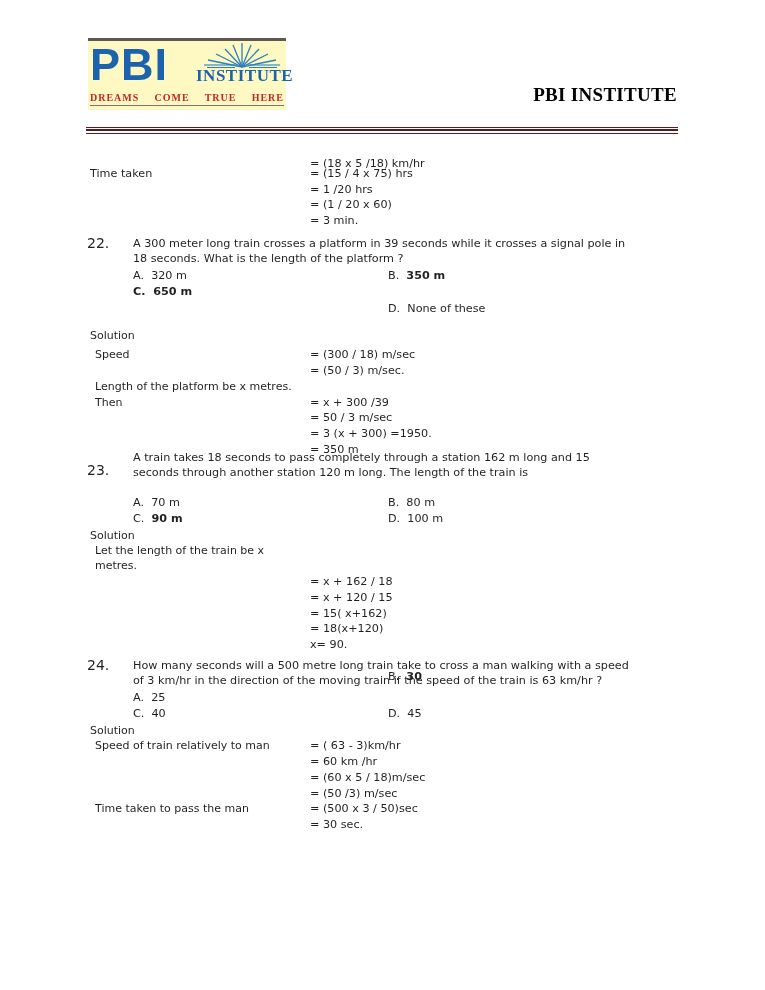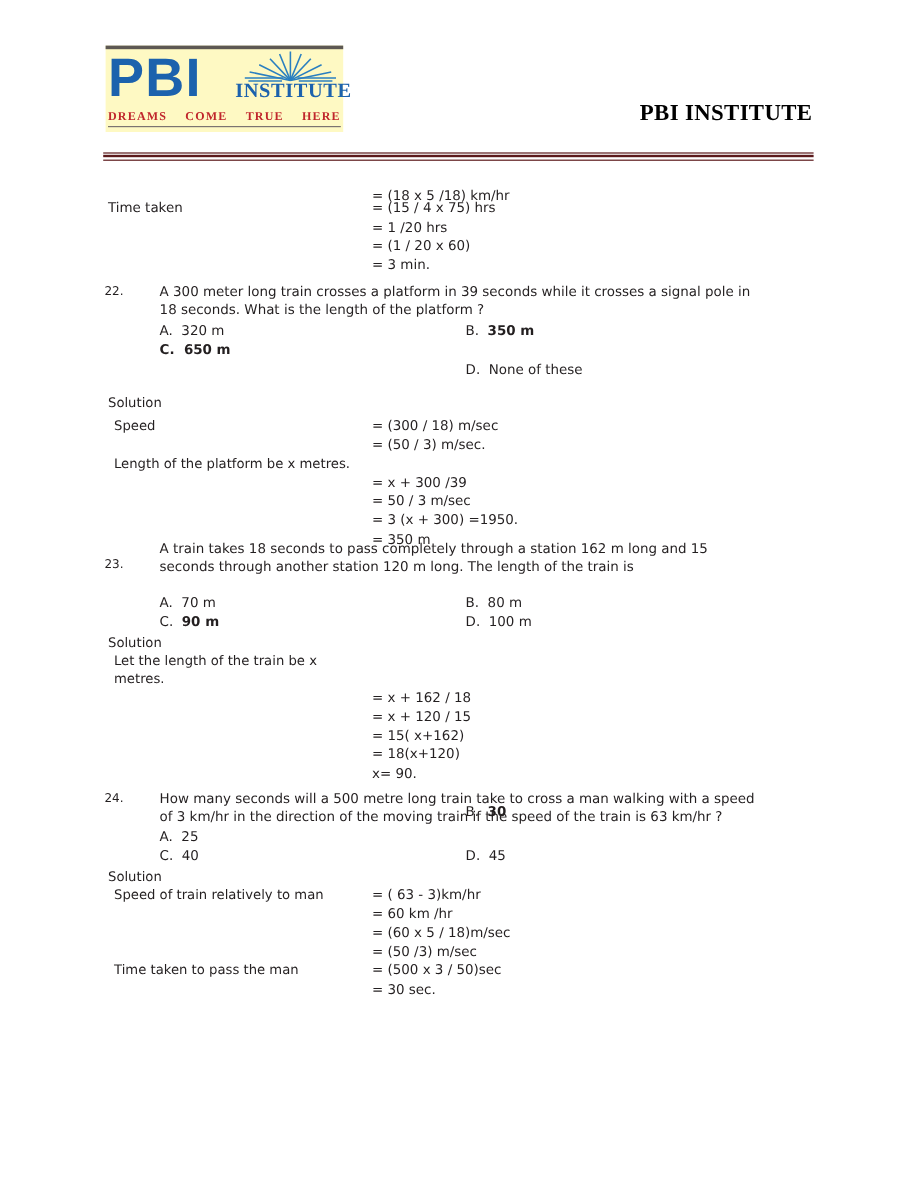--- a/index.html
+++ b/index.html
@@ -150,21 +150,21 @@
     width: 215px;
     font-size: 11.2px;
     line-height: 15.3px;
   }
 
   
   .qnum {
     position: absolute;
     left: 87px;
     top: 0;
-    font-size: 10px;
+    font-size: 14px;
     line-height: 15.3px;
   }
   .qtext {
     position: absolute;
     left: 133px;
     top: 0;
     width: 505px;
     font-size: 11.2px;
     line-height: 15.3px;
   }
@@ -252,20 +252,21 @@
       <div class="qtext" style="top: 86px;">A 300 meter long train crosses a platform in 39 seconds while it crosses a signal pole in 18 seconds. What is the length of the platform ?</div>
       <div class="opt colA" style="top: 118px;"><span>A.  </span><span>320 m</span></div>
       <div class="opt colB" style="top: 118px;"><span>B.  </span><b>350 m</b></div>
       <div class="opt colA" style="top: 133.9px; font-weight: bold;"><span>C.  </span><span>650 m</span></div>
       <div class="opt colB" style="top: 151px;"><span>D.  </span><span>None of these</span></div>
       <div class="plain" style="top: 177.8px;">Solution</div>
       <div class="plain indent" style="width: 240px; top: 197.2px;">Speed</div>
       <div class="eq" style="top: 197.2px;">= (300 / 18) m/sec</div>
       <div class="eq" style="top: 213px;">= (50 / 3) m/sec.</div>
       <div class="plain indent" style="width: 240px; top: 228.8px;">Length of the platform be x metres.</div>
+      <div class="plain indent" style="width: 240px; top: 244.6px;">Then</div>
       <div class="eq" style="top: 244.6px;">= x + 300 /39</div>
       <div class="eq" style="top: 260.4px;">= 50 / 3 m/sec</div>
       <div class="eq" style="top: 276.2px;">= 3 (x + 300) =1950.</div>
       <div class="eq" style="top: 292px;">= 350 m</div>
       <div class="qnum" style="top: 312.8px;">23.</div>
       <div class="qtext" style="top: 300px;">A train takes 18 seconds to pass completely through a station 162 m long and 15 seconds through another station 120 m long. The length of the train is</div>
       <div class="opt colA" style="top: 344.8px;"><span>A.  </span><span>70 m</span></div>
       <div class="opt colB" style="top: 344.8px;"><span>B.  </span><span>80 m</span></div>
       <div class="opt colA" style="top: 360.7px;"><span>C.  </span><b>90 m</b></div>
       <div class="opt colB" style="top: 360.7px;"><span>D.  </span><span>100 m</span></div>

